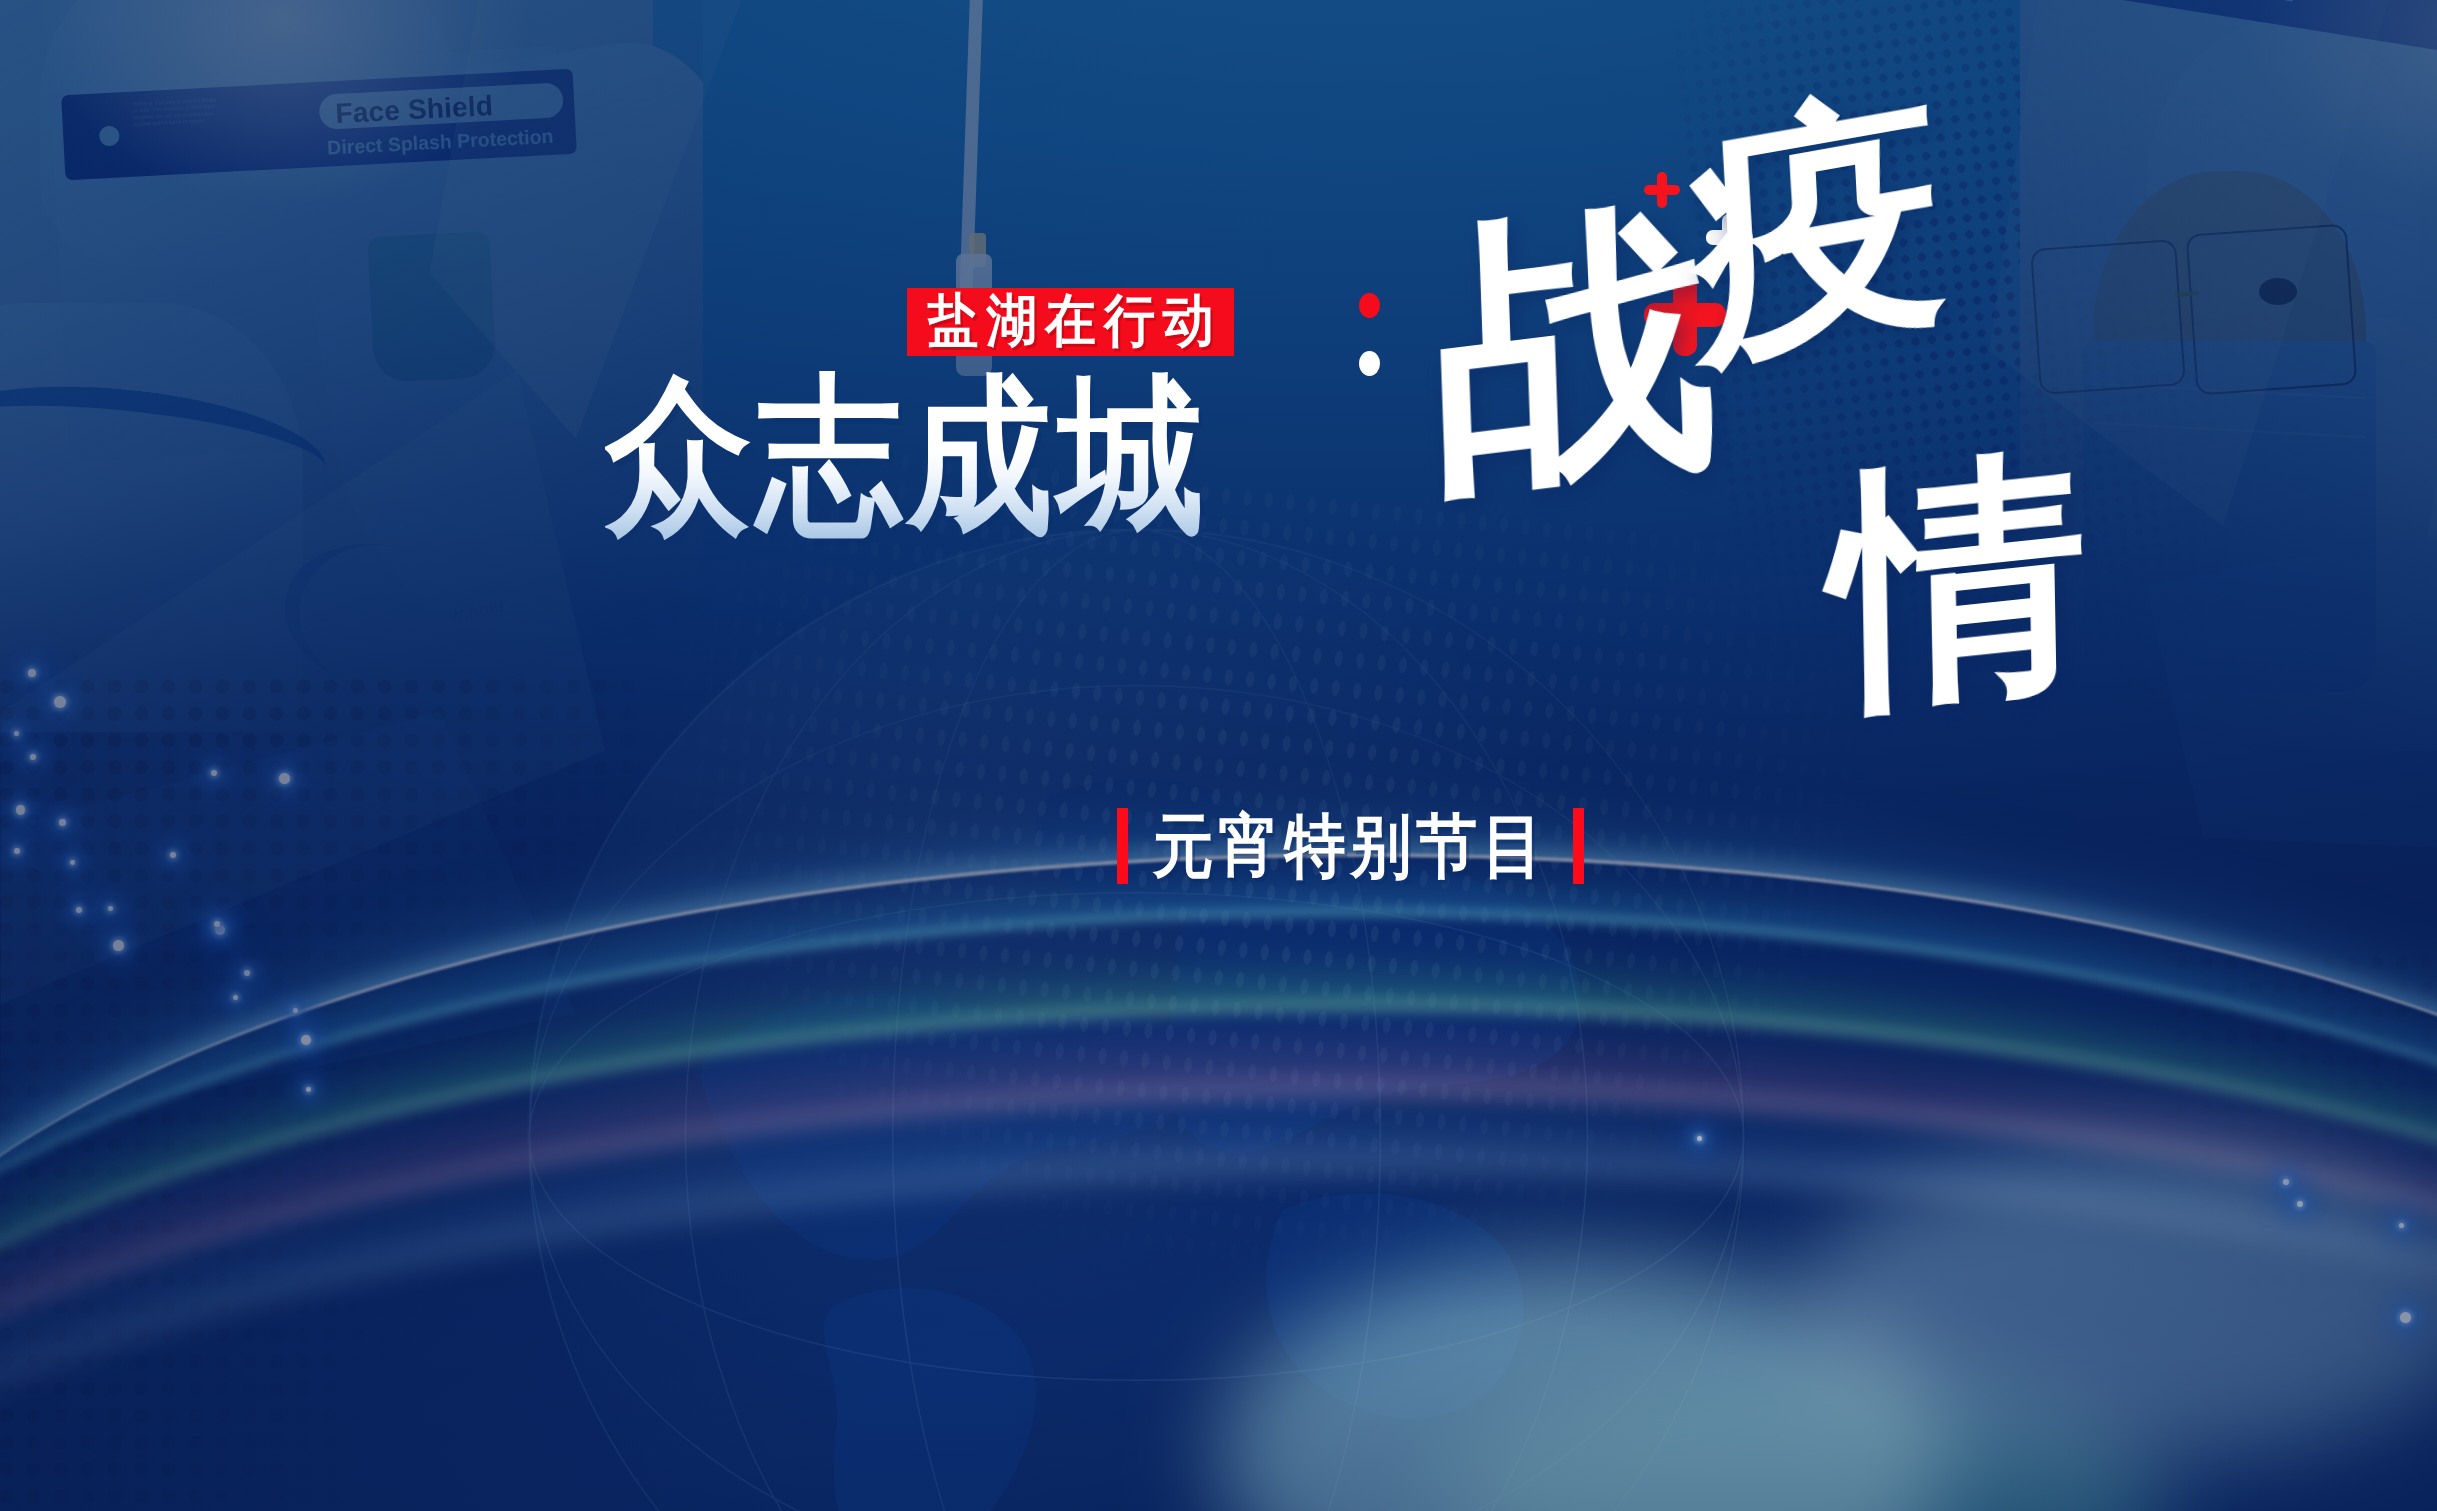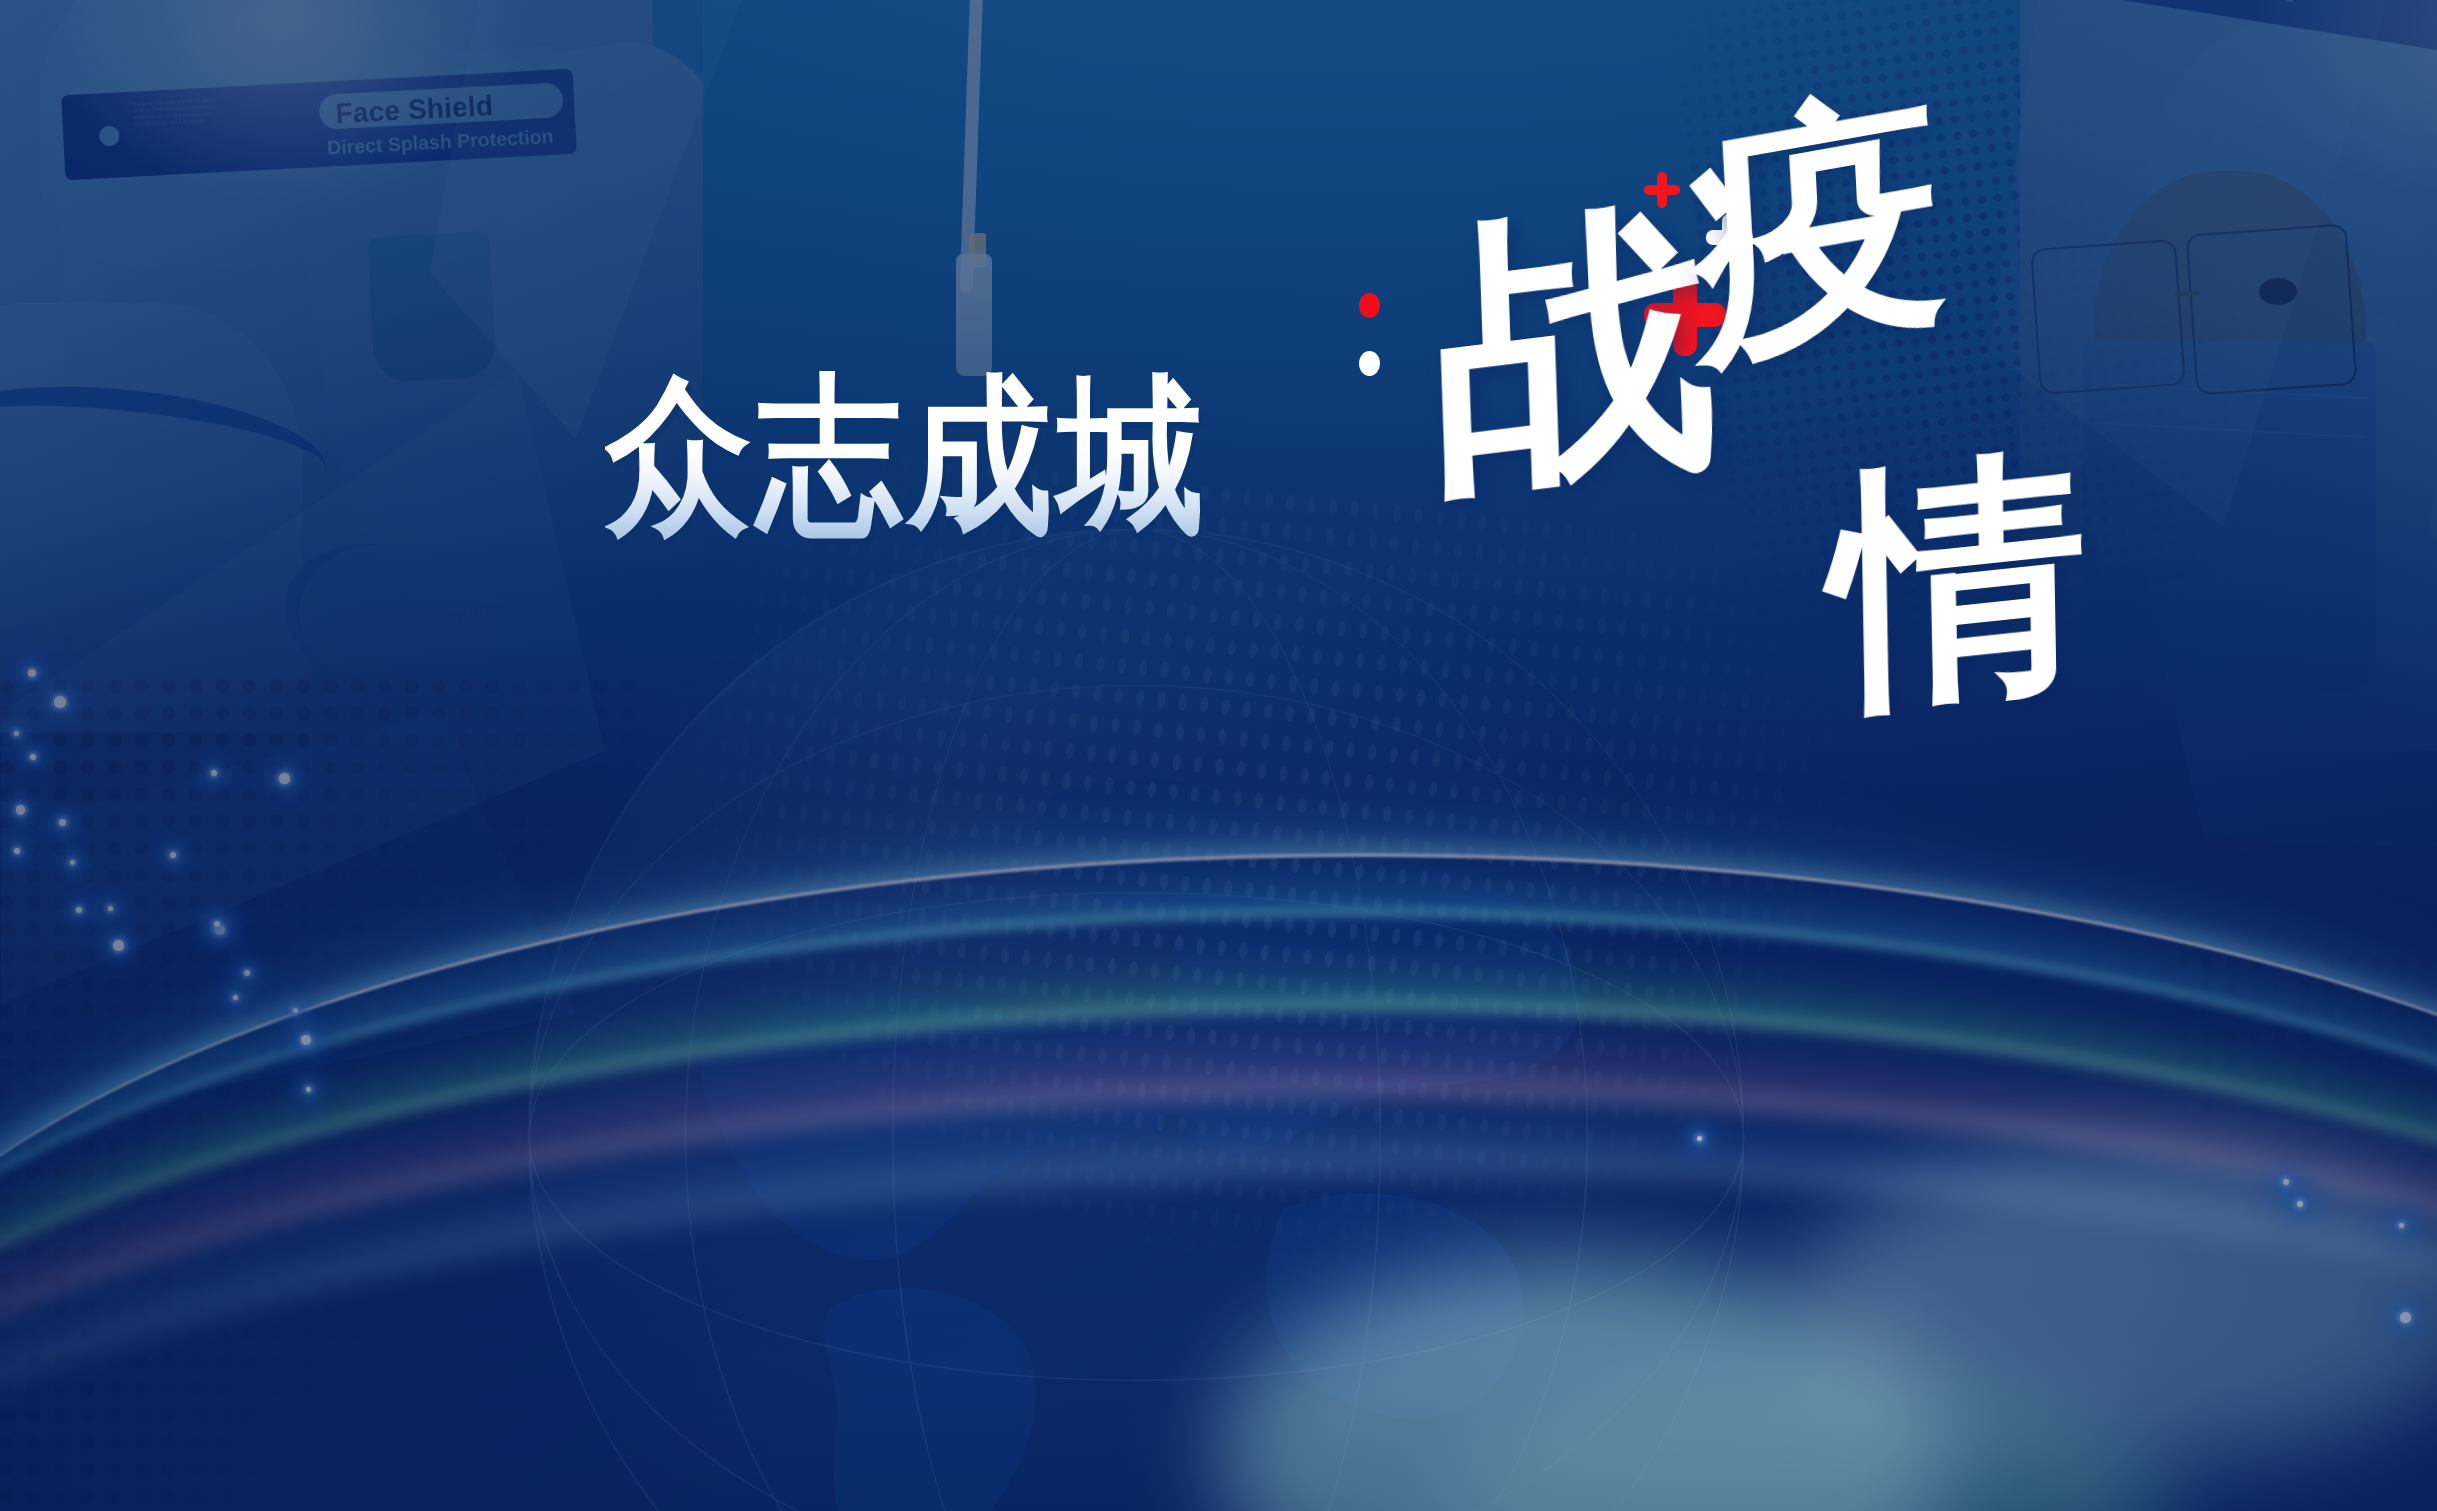--- a/index.html
+++ b/index.html
@@ -328,20 +328,23 @@
 
     <div class="spark" style="left:2400px;top:1312px;width:10.7px;height:10.7px;"></div>
 
     <div class="spark" style="left:1697px;top:1136px;width:5.4px;height:5.4px;"></div>
   </div>
 
   <div class="layer bg-vignette"></div>
 
   <div class="titleblock">
 
+    <div class="kicker">
+      <span>盐湖在行动</span>
+    </div>
     <div class="kicker-colon">
       <div class="dot d-top"></div>
       <div class="dot d-bot"></div>
     </div>
 
     <div class="headline">众志成城</div>
 
     <div class="cross" style="left:1644px;top:172px;width:36px;height:36px;color:#f5141e;--r:4.9px;">
       <div class="bar v"></div>
         <div class="bar h"></div>
@@ -352,16 +355,21 @@
     </div>
     <div class="cross" style="left:1644px;top:274px;width:82px;height:82px;color:#f5141e;--r:10.7px;">
       <div class="bar v"></div>
         <div class="bar h"></div>
     </div>
 
     <div class="brush brush-zhan">战</div>
     <div class="brush brush-yi">疫</div>
     <div class="brush brush-qing">情</div>
 
+    <div class="subtitle">
+      <div class="bar"></div>
+      <div class="txt">元宵特别节目</div>
+      <div class="bar"></div>
+    </div>
 
   </div>
 </div>
 
 
 </body></html>

